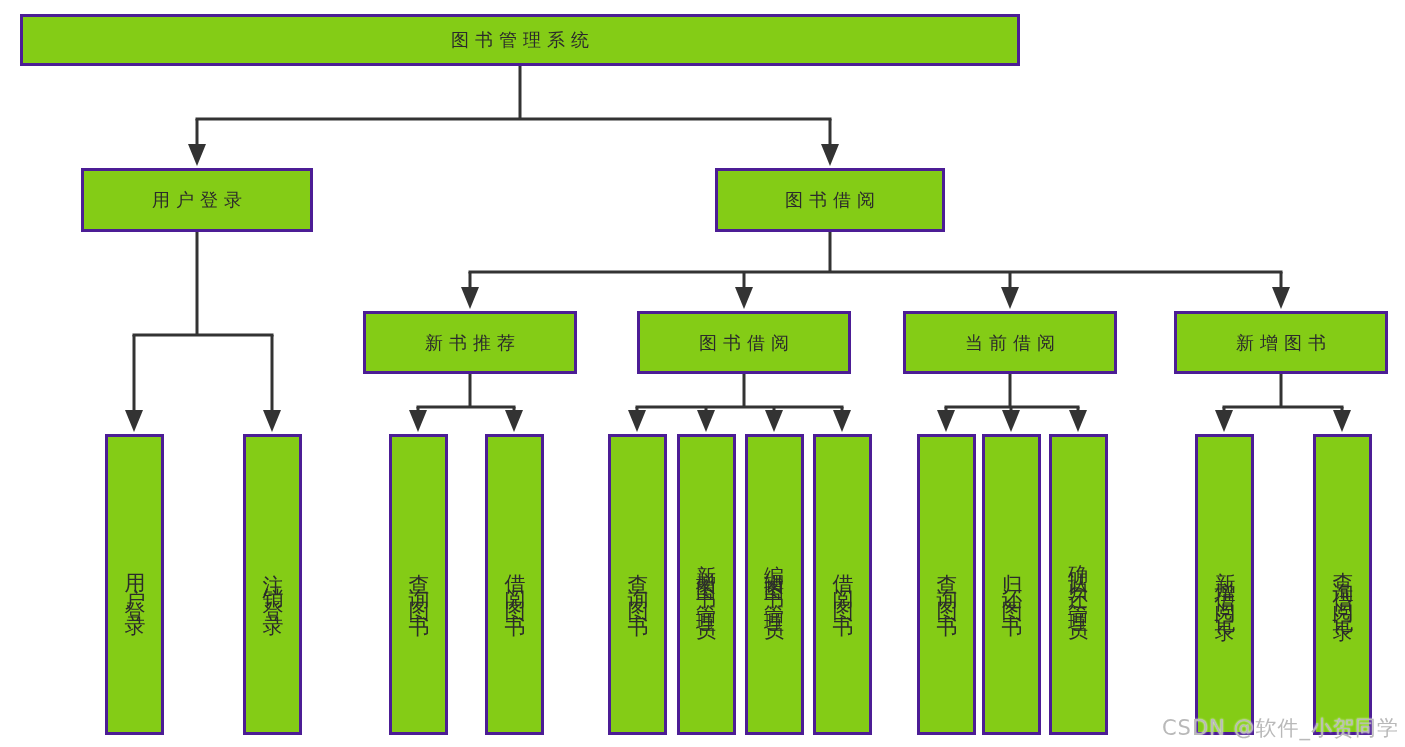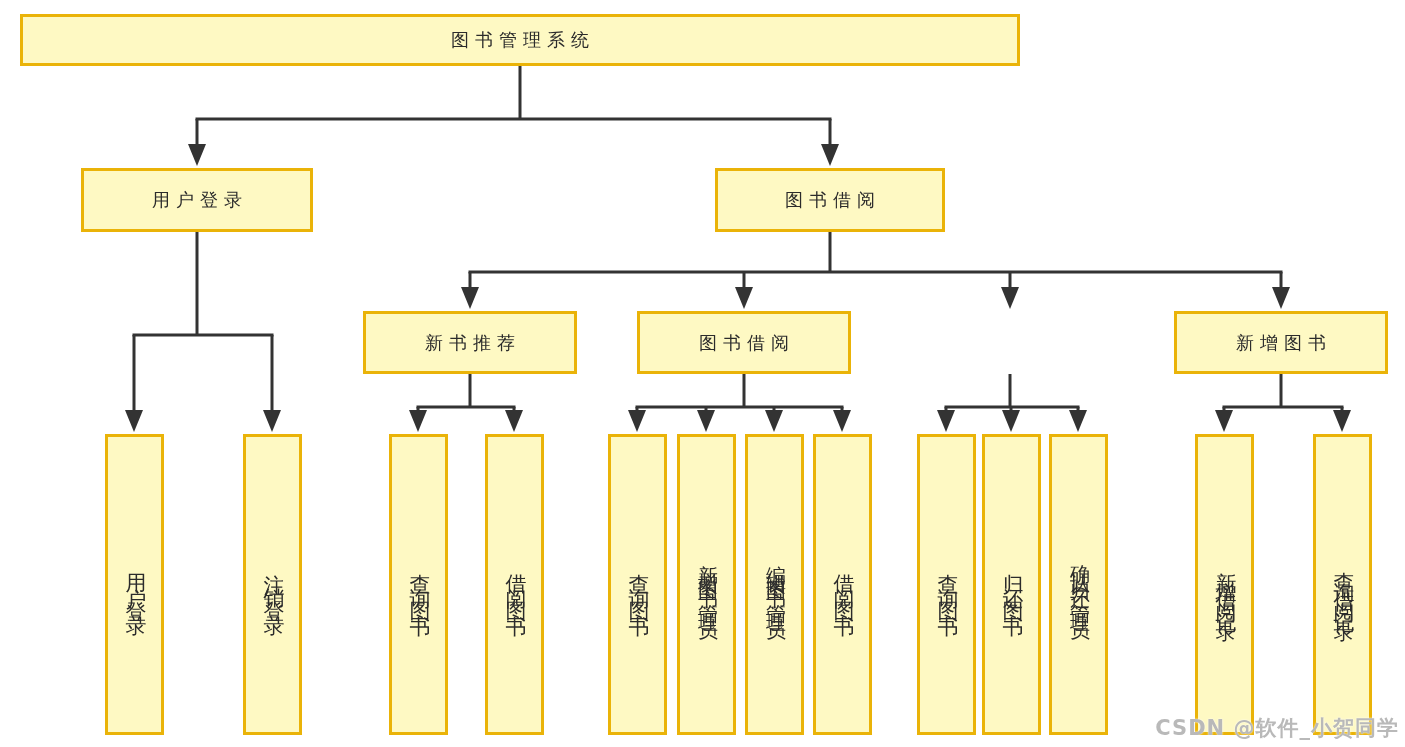--- a/index.html
+++ b/index.html
@@ -2,33 +2,33 @@
 <html><head>
 <meta charset="utf-8">
 <style>
   html,body{margin:0;padding:0;background:#ffffff;}
   .canvas{
     position:relative;width:1405px;height:747px;background:#ffffff;overflow:hidden;
     font-family:"DejaVu Sans","Liberation Sans",sans-serif;color:#2b2b2b;
   }
   svg.connectors{position:absolute;left:0;top:0;width:1405px;height:747px;}
   .box{
-    position:absolute;box-sizing:border-box;background:#fef9c3;
-    border:3px solid #eab308;display:flex;align-items:center;justify-content:center;font-family:Liberation Mono, monospace;
+    position:absolute;box-sizing:border-box;background:#84cc16;
+    border:3px solid #4c1d95;display:flex;align-items:center;justify-content:center;
   }
   .h-label{font-size:18px;letter-spacing:6px;text-indent:6px;white-space:nowrap;}
   .v-label{
     writing-mode:vertical-rl;text-orientation:mixed;
     font-size:21px;letter-spacing:14px;line-height:1;white-space:nowrap;
   }
   .v-label.sp-m{letter-spacing:10px;}
   .v-label.sp-s{letter-spacing:8px;font-size:20px;}
   .watermark{
     position:absolute;right:6px;bottom:5px;font-size:21px;color:#b9b9b9;
-    letter-spacing:1px;text-shadow:0 0 2px #ffffff;white-space:nowrap;font-weight:bold;
+    letter-spacing:1px;text-shadow:0 0 2px #ffffff;white-space:nowrap;
   }
 </style>
 </head>
 <body>
 
 <div class="canvas">
 
   <svg class="connectors" viewBox="0 0 1405 747" xmlns="http://www.w3.org/2000/svg">
     <g stroke="#333333" stroke-width="3" fill="none">
 
@@ -105,20 +105,23 @@
   <div class="box" style="left:715px;top:168px;width:230px;height:64px;">
     <span class="h-label">图书借阅</span>
   </div>
 
   <div class="box" style="left:363px;top:311px;width:214px;height:63px;">
     <span class="h-label">新书推荐</span>
   </div>
   <div class="box" style="left:637px;top:311px;width:214px;height:63px;">
     <span class="h-label">图书借阅</span>
   </div>
+  <div class="box" style="left:903px;top:311px;width:214px;height:63px;">
+    <span class="h-label">当前借阅</span>
+  </div>
   <div class="box" style="left:1174px;top:311px;width:214px;height:63px;">
     <span class="h-label">新增图书</span>
   </div>
 
   <div class="box" style="left:105px;top:434px;width:59px;height:301px;">
     <span class="v-label">用户登录</span>
   </div>
   <div class="box" style="left:243px;top:434px;width:59px;height:301px;">
     <span class="v-label">注销登录</span>
   </div>

